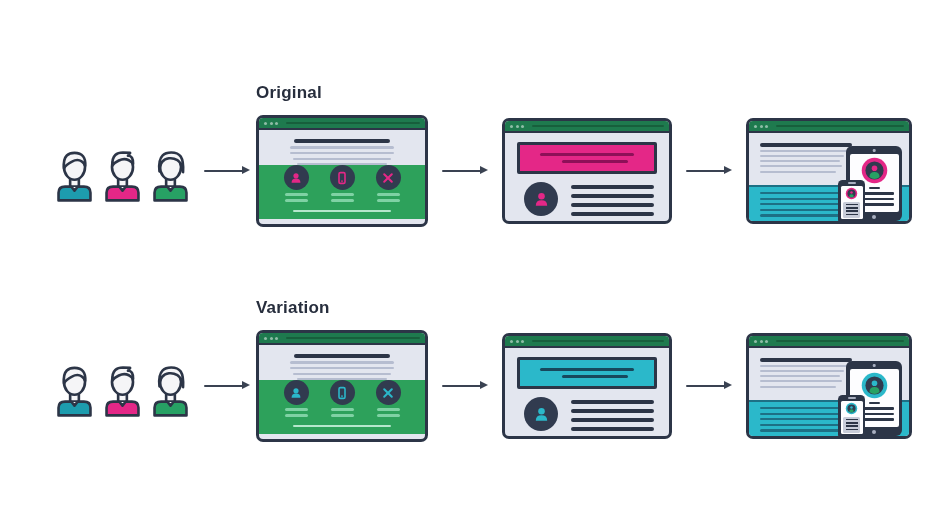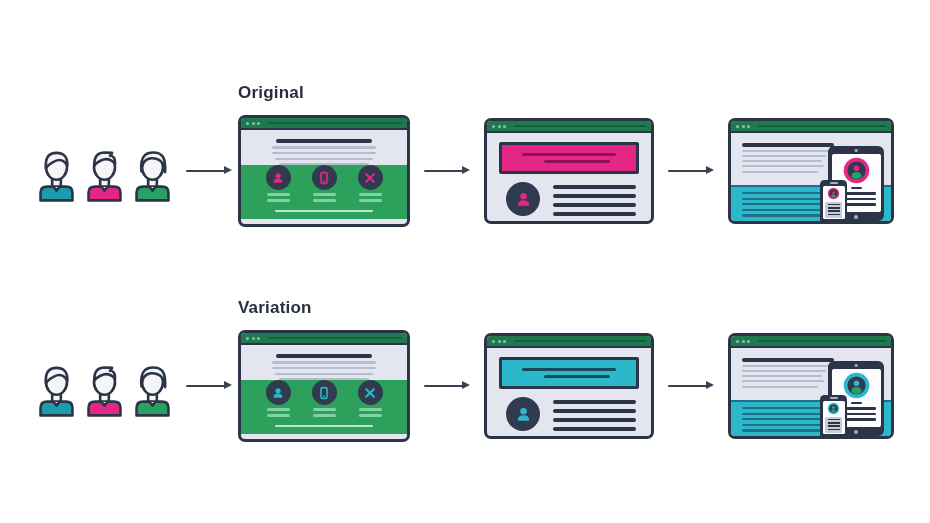--- a/index.html
+++ b/index.html
@@ -4,21 +4,21 @@
 <style>
   * { box-sizing: border-box; margin: 0; padding: 0; }
   html, body { background: #ffffff; }
   body { font-family: "Liberation Sans", sans-serif; }
 
   .canvas {
     position: relative; width: 930px; height: 523px;
     background: var(--background, #fff); overflow: hidden;
   }
 
-  .flow-row { position: absolute; left: 34px; height: 120px; display: flex; align-items: center; }
+  .flow-row { position: absolute; left: 52px; height: 120px; display: flex; align-items: center; }
   .row-1 { top: 111px; }
   .row-2 { top: 326px; }
 
   .row-label {
     position: absolute; left: 204px; top: -28px;
     font-size: 17px; font-weight: 700; color: var(--label);
     letter-spacing: 0.2px;
   }
 
   

